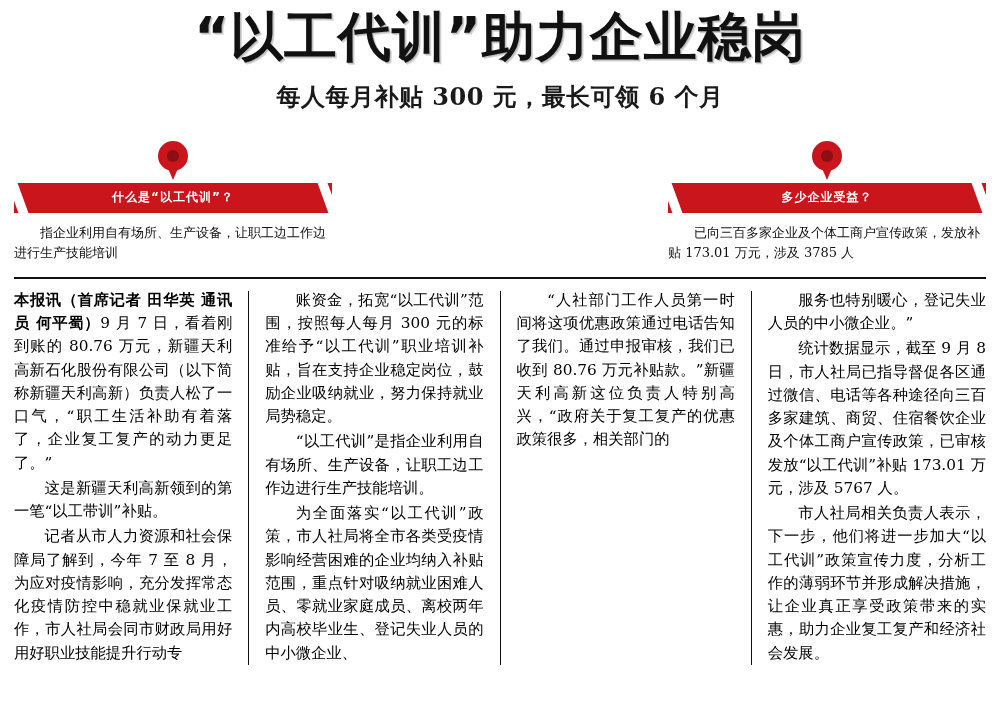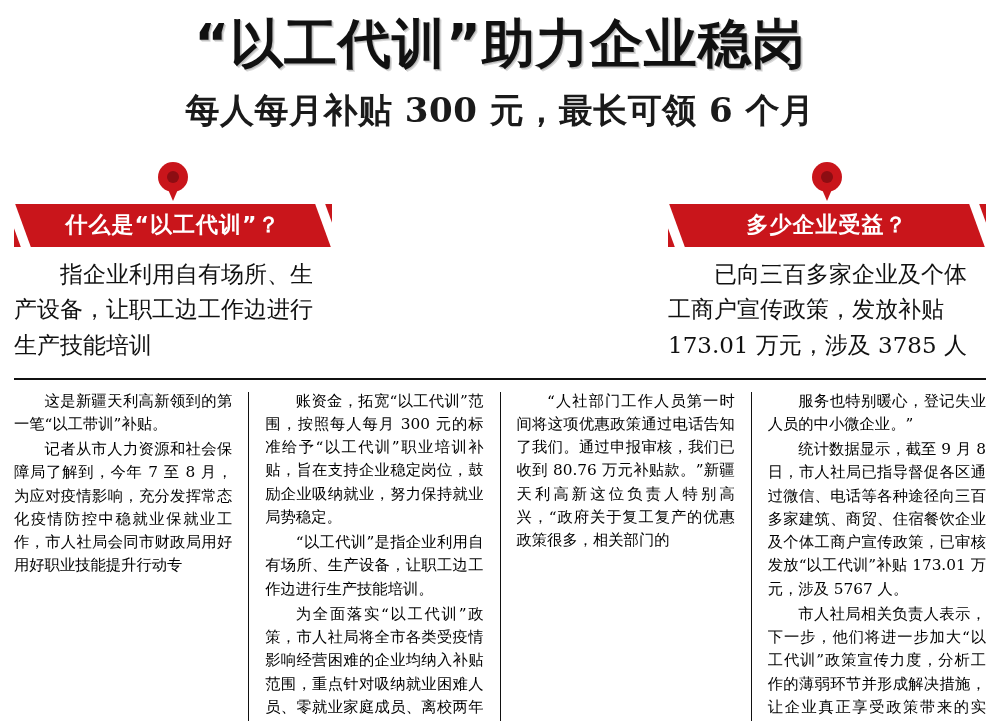--- a/index.html
+++ b/index.html
@@ -10,40 +10,40 @@
     height: 721px;
     background: #ffffff;
     font-family: "DejaVu Serif", "Liberation Serif", serif;
     color: #000;
     overflow: hidden;
   }
   .page {
     position: relative;
     width: 1000px;
     height: 721px;
-    padding: 8px 14px;
+    padding: 1px 14px;
   }
 
   
   .headline {
     text-align: center;
     font-family: "DejaVu Sans", "Liberation Sans", sans-serif;
     font-weight: bold;
     font-size: 53px;
     letter-spacing: 1px;
     line-height: 1.05;
     padding-top: 8px;
     color: #111;
     text-shadow: 1px 1px 0 #bbb, 2px 2px 0 #d9d9d9;
   }
   .subhead {
     text-align: center;
     font-family: "DejaVu Serif", "Liberation Serif", serif;
     font-weight: bold;
-    font-size: 34px;
+    font-size: 24px;
     margin-top: 16px;
     letter-spacing: 0.5px;
     color: #1a1a1a;
   }
 
   
   .cards {
     display: flex;
     justify-content: space-between;
     margin-top: 24px;
@@ -86,40 +86,40 @@
     border-left: 6px solid transparent;
     border-right: 6px solid transparent;
     border-top: 14px solid #c9151b;
   }
   .card-title {
     margin-top: 4px;
     background: #c9151b;
     color: #ffffff;
     font-family: "DejaVu Sans", "Liberation Sans", sans-serif;
     font-weight: bold;
-    font-size: 22px;
+    font-size: 12px;
     text-align: center;
     padding: 6px 4px 7px;
     letter-spacing: 1px;
     position: relative;
   }
   .card-title::before,
   .card-title::after {
     content: "";
     position: absolute;
     top: 0;
     width: 10px;
     height: 100%;
     background: #ffffff;
   }
   .card-title::before { left: -1px; transform: skewX(20deg); }
   .card-title::after  { right: -1px; transform: skewX(20deg); }
   .card-body {
     margin-top: 10px;
-    font-size: 23px;
+    font-size: 13px;
     line-height: 1.55;
     text-indent: 2em;
     color: #111;
   }
 
   
   .rule {
     border: 0;
     border-top: 2px solid #111;
     margin: 14px 0 10px;
@@ -182,20 +182,21 @@
       <div class="card-body">已向三百多家企业及个体工商户宣传政策，发放补贴 173.01 万元，涉及 3785 人</div>
     </div>
 
   </div>
 
   <hr class="rule">
 
   <div class="columns">
 
     <div class="col">
+      <p class="lead"><b>本报讯（首席记者 田华英 通讯员 何平蜀）</b><span>9 月 7 日，看着刚到账的 80.76 万元，新疆天利高新石化股份有限公司（以下简称新疆天利高新）负责人松了一口气，“职工生活补助有着落了，企业复工复产的动力更足了。”</span></p>
       <p>这是新疆天利高新领到的第一笔“以工带训”补贴。</p>
       <p>记者从市人力资源和社会保障局了解到，今年 7 至 8 月，为应对疫情影响，充分发挥常态化疫情防控中稳就业保就业工作，市人社局会同市财政局用好用好职业技能提升行动专</p>
     </div>
 
     <div class="vline"></div>
 
     <div class="col">
       <p>账资金，拓宽“以工代训”范围，按照每人每月 300 元的标准给予“以工代训”职业培训补贴，旨在支持企业稳定岗位，鼓励企业吸纳就业，努力保持就业局势稳定。</p>
       <p>“以工代训”是指企业利用自有场所、生产设备，让职工边工作边进行生产技能培训。</p>
       <p>为全面落实“以工代训”政策，市人社局将全市各类受疫情影响经营困难的企业均纳入补贴范围，重点针对吸纳就业困难人员、零就业家庭成员、离校两年内高校毕业生、登记失业人员的中小微企业、</p>

